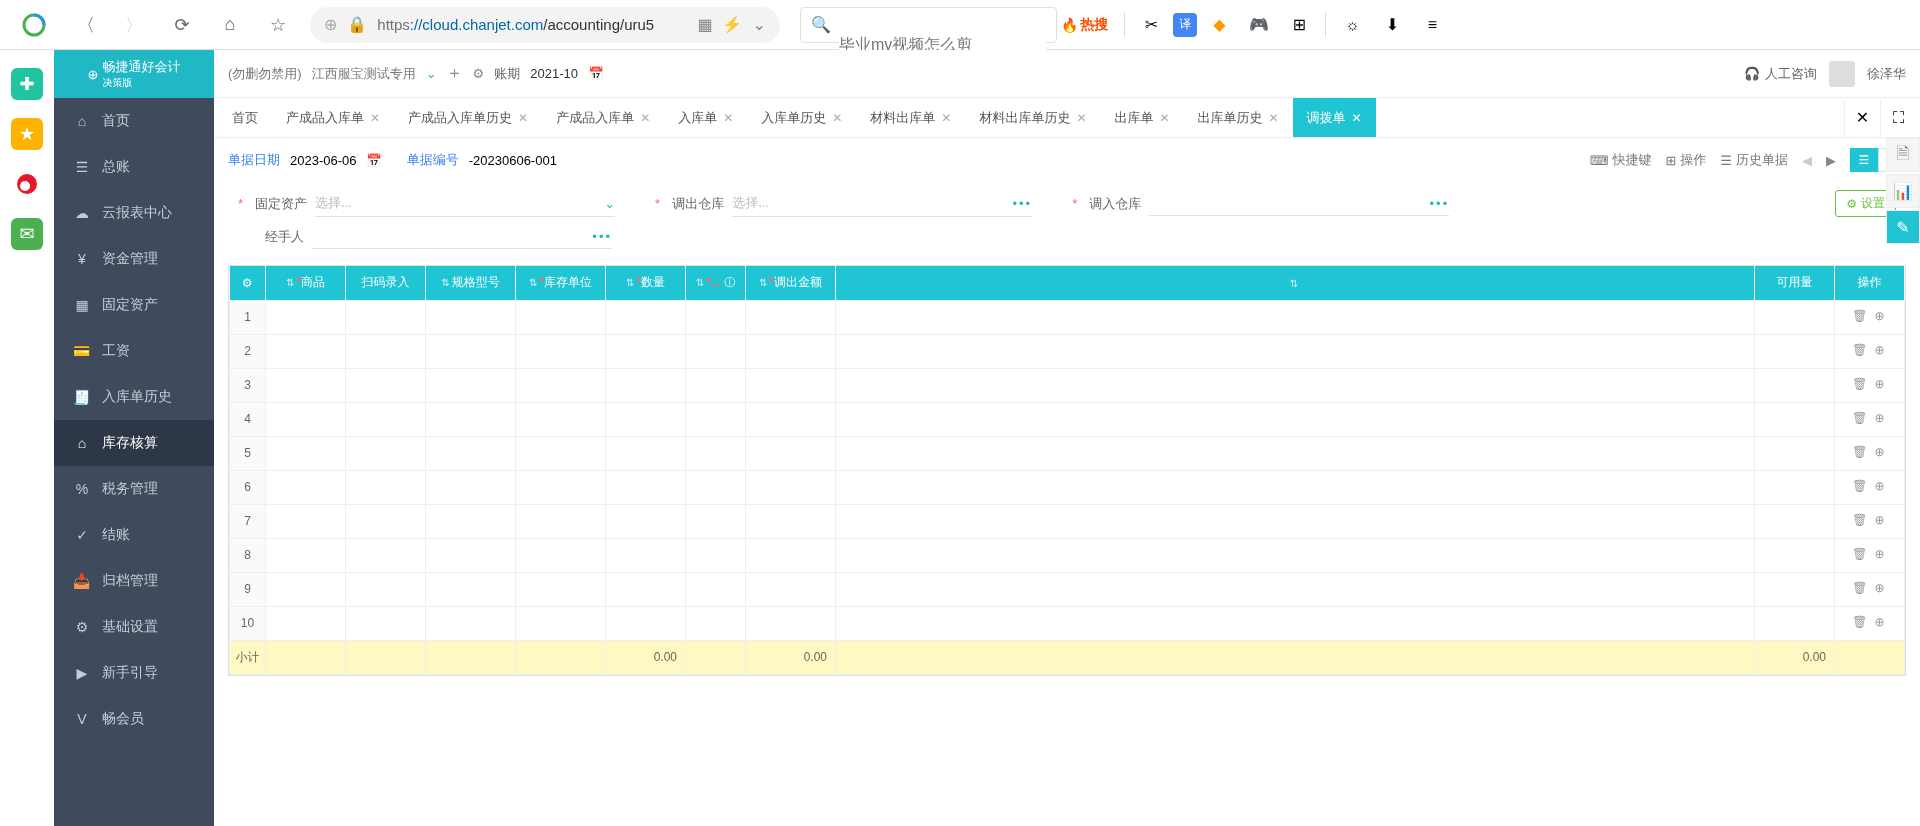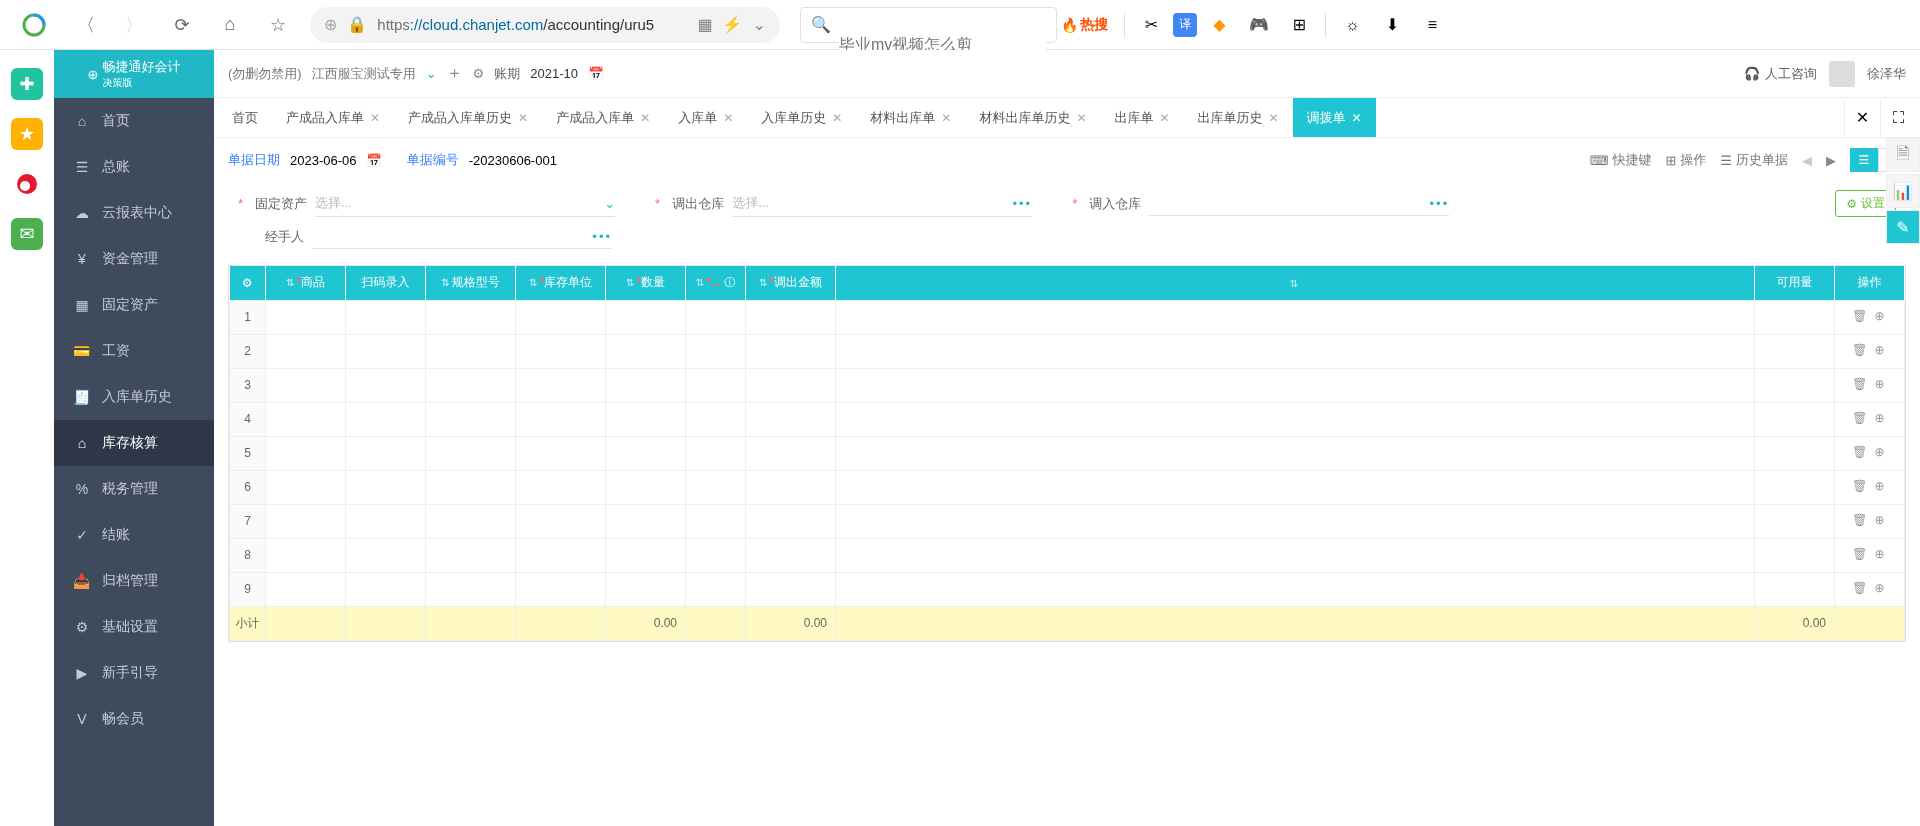--- a/index.html
+++ b/index.html
@@ -499,20 +499,33 @@
               <td></td>
               <td></td>
               <td></td>
               <td></td>
               <td></td>
               <td></td>
               <td></td>
               <td></td>
               <td class="ops"><span class="op-i">🗑</span><span class="op-i">⊕</span></td>
             </tr>
+            <tr>
+              <td class="rownum">10</td>
+              <td></td>
+              <td></td>
+              <td></td>
+              <td></td>
+              <td></td>
+              <td></td>
+              <td></td>
+              <td></td>
+              <td></td>
+              <td class="ops"><span class="op-i">🗑</span><span class="op-i">⊕</span></td>
+            </tr>
             <tr class="subtotal">
               <td>小计</td>
               <td></td>
               <td></td>
               <td></td>
               <td></td>
               <td class="num-right">0.00</td>
               <td></td>
               <td class="num-right">0.00</td>
               <td></td>

